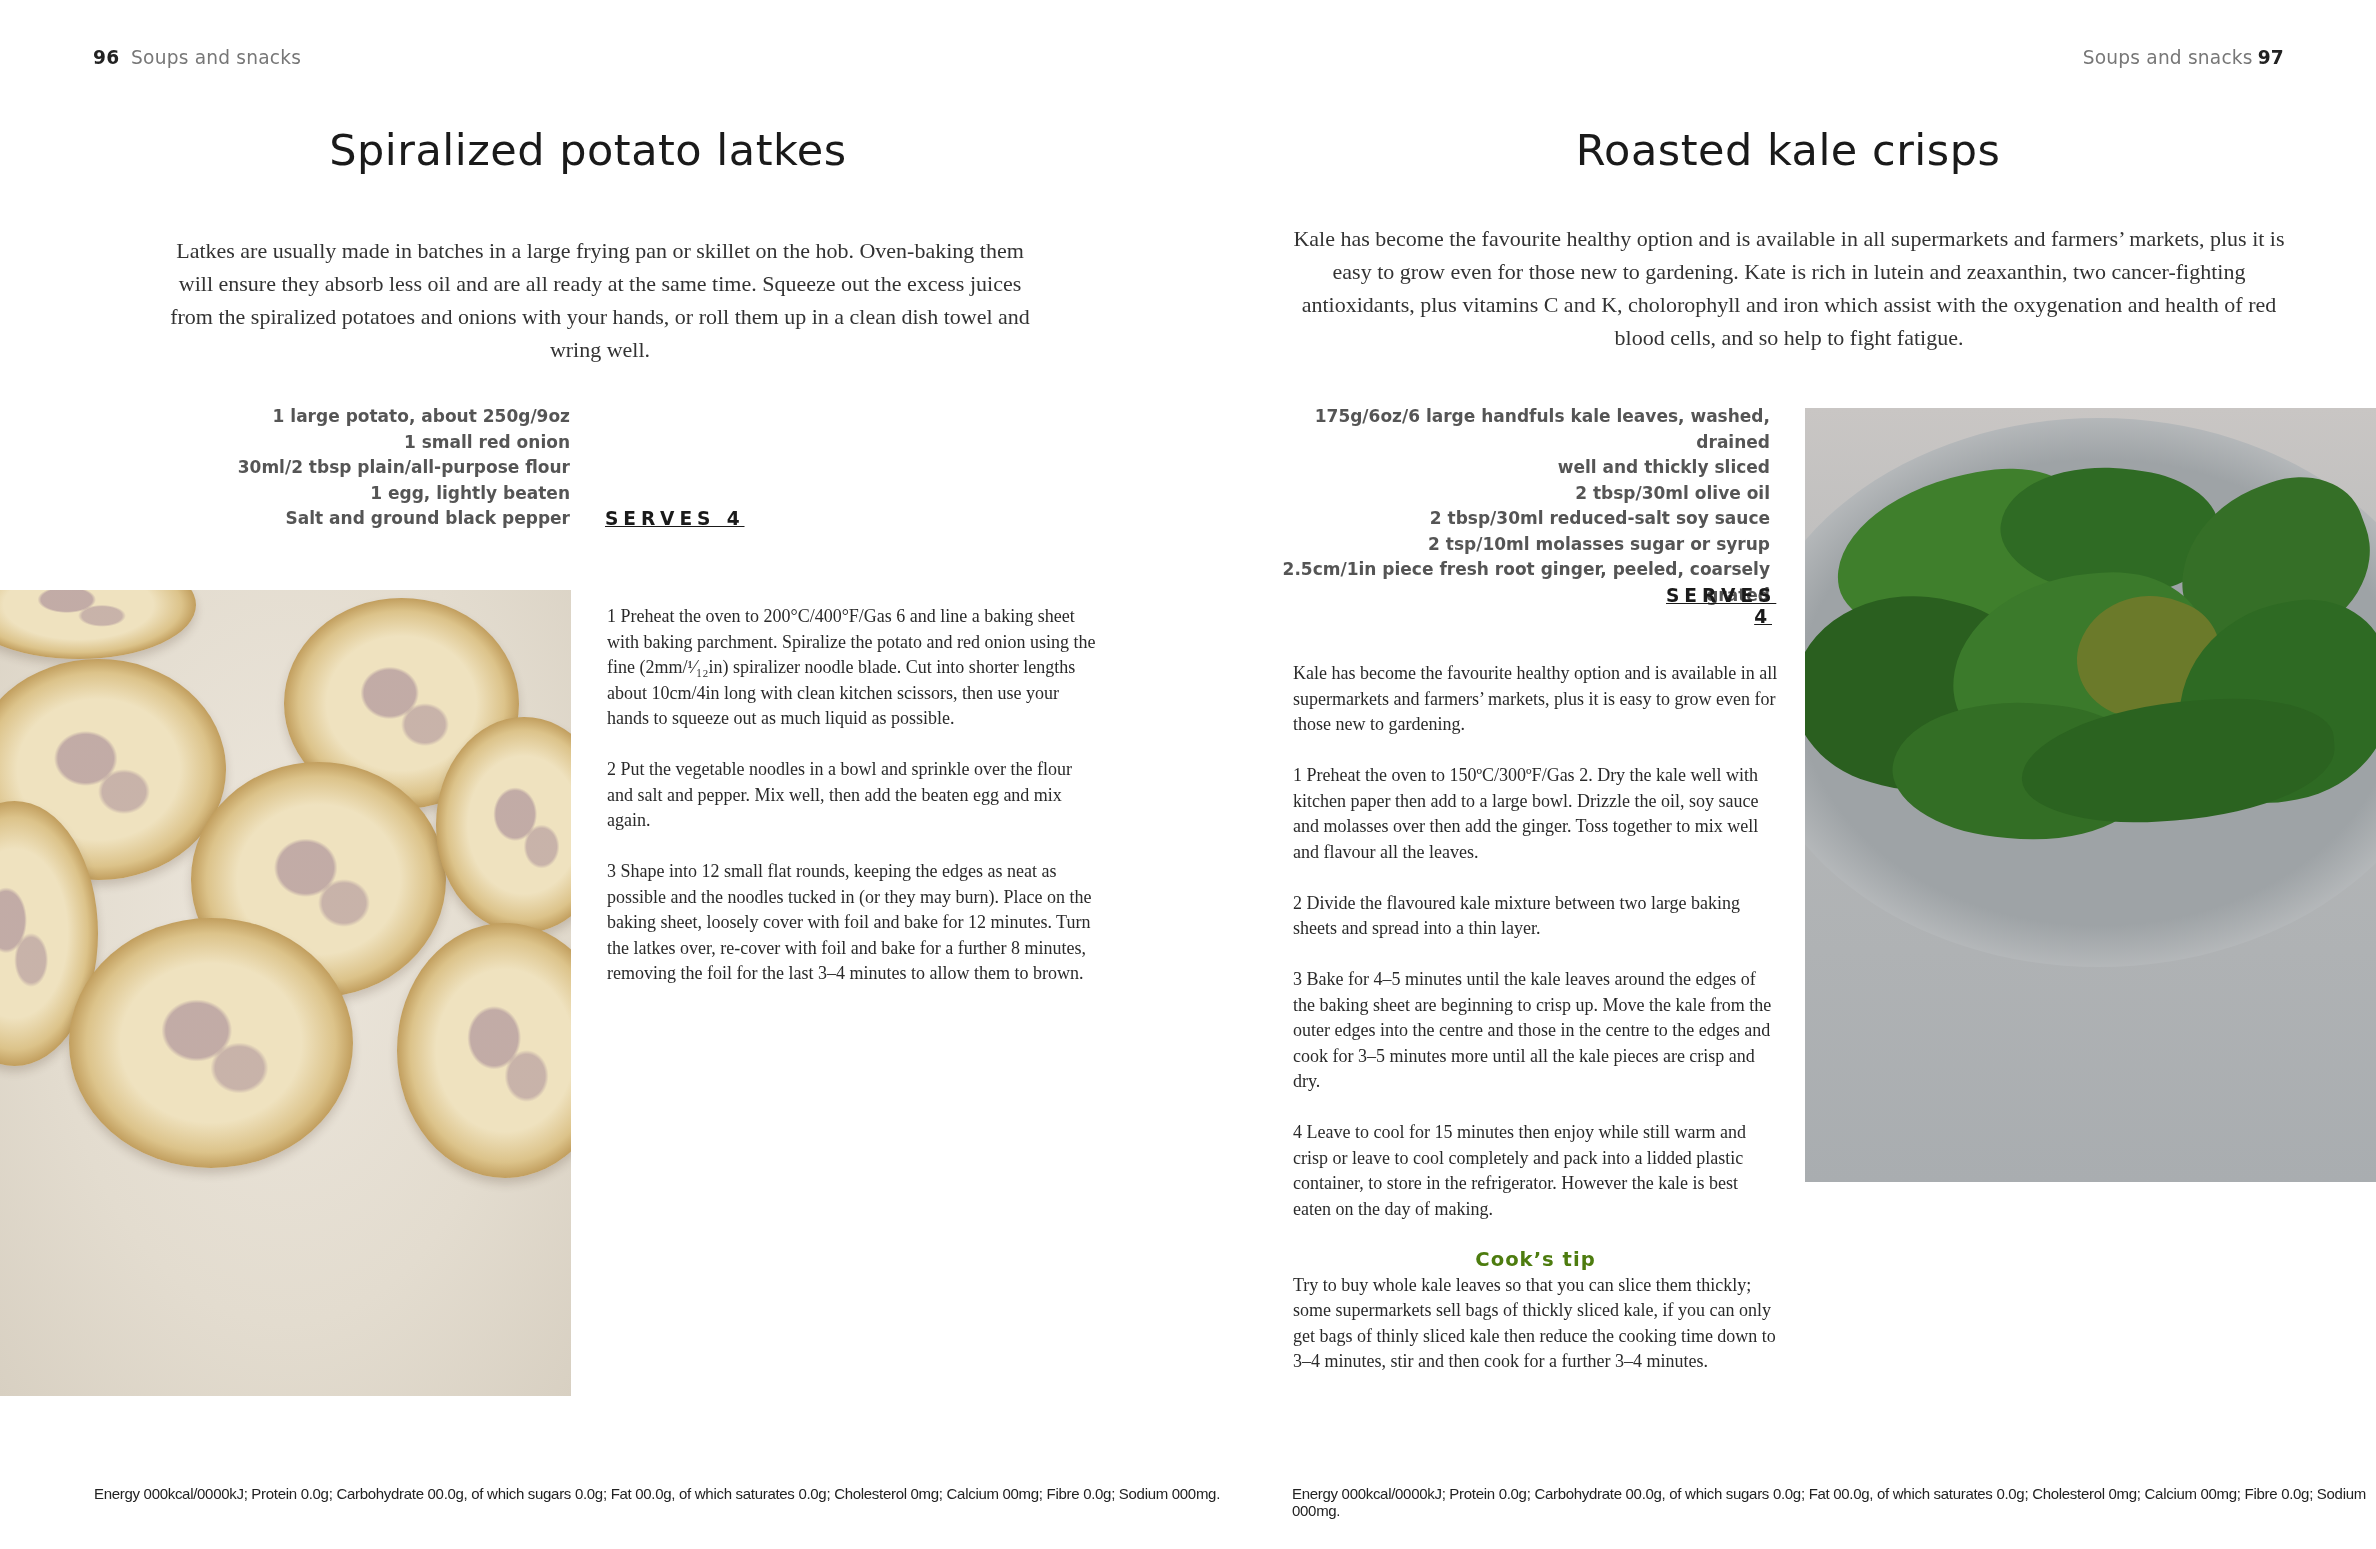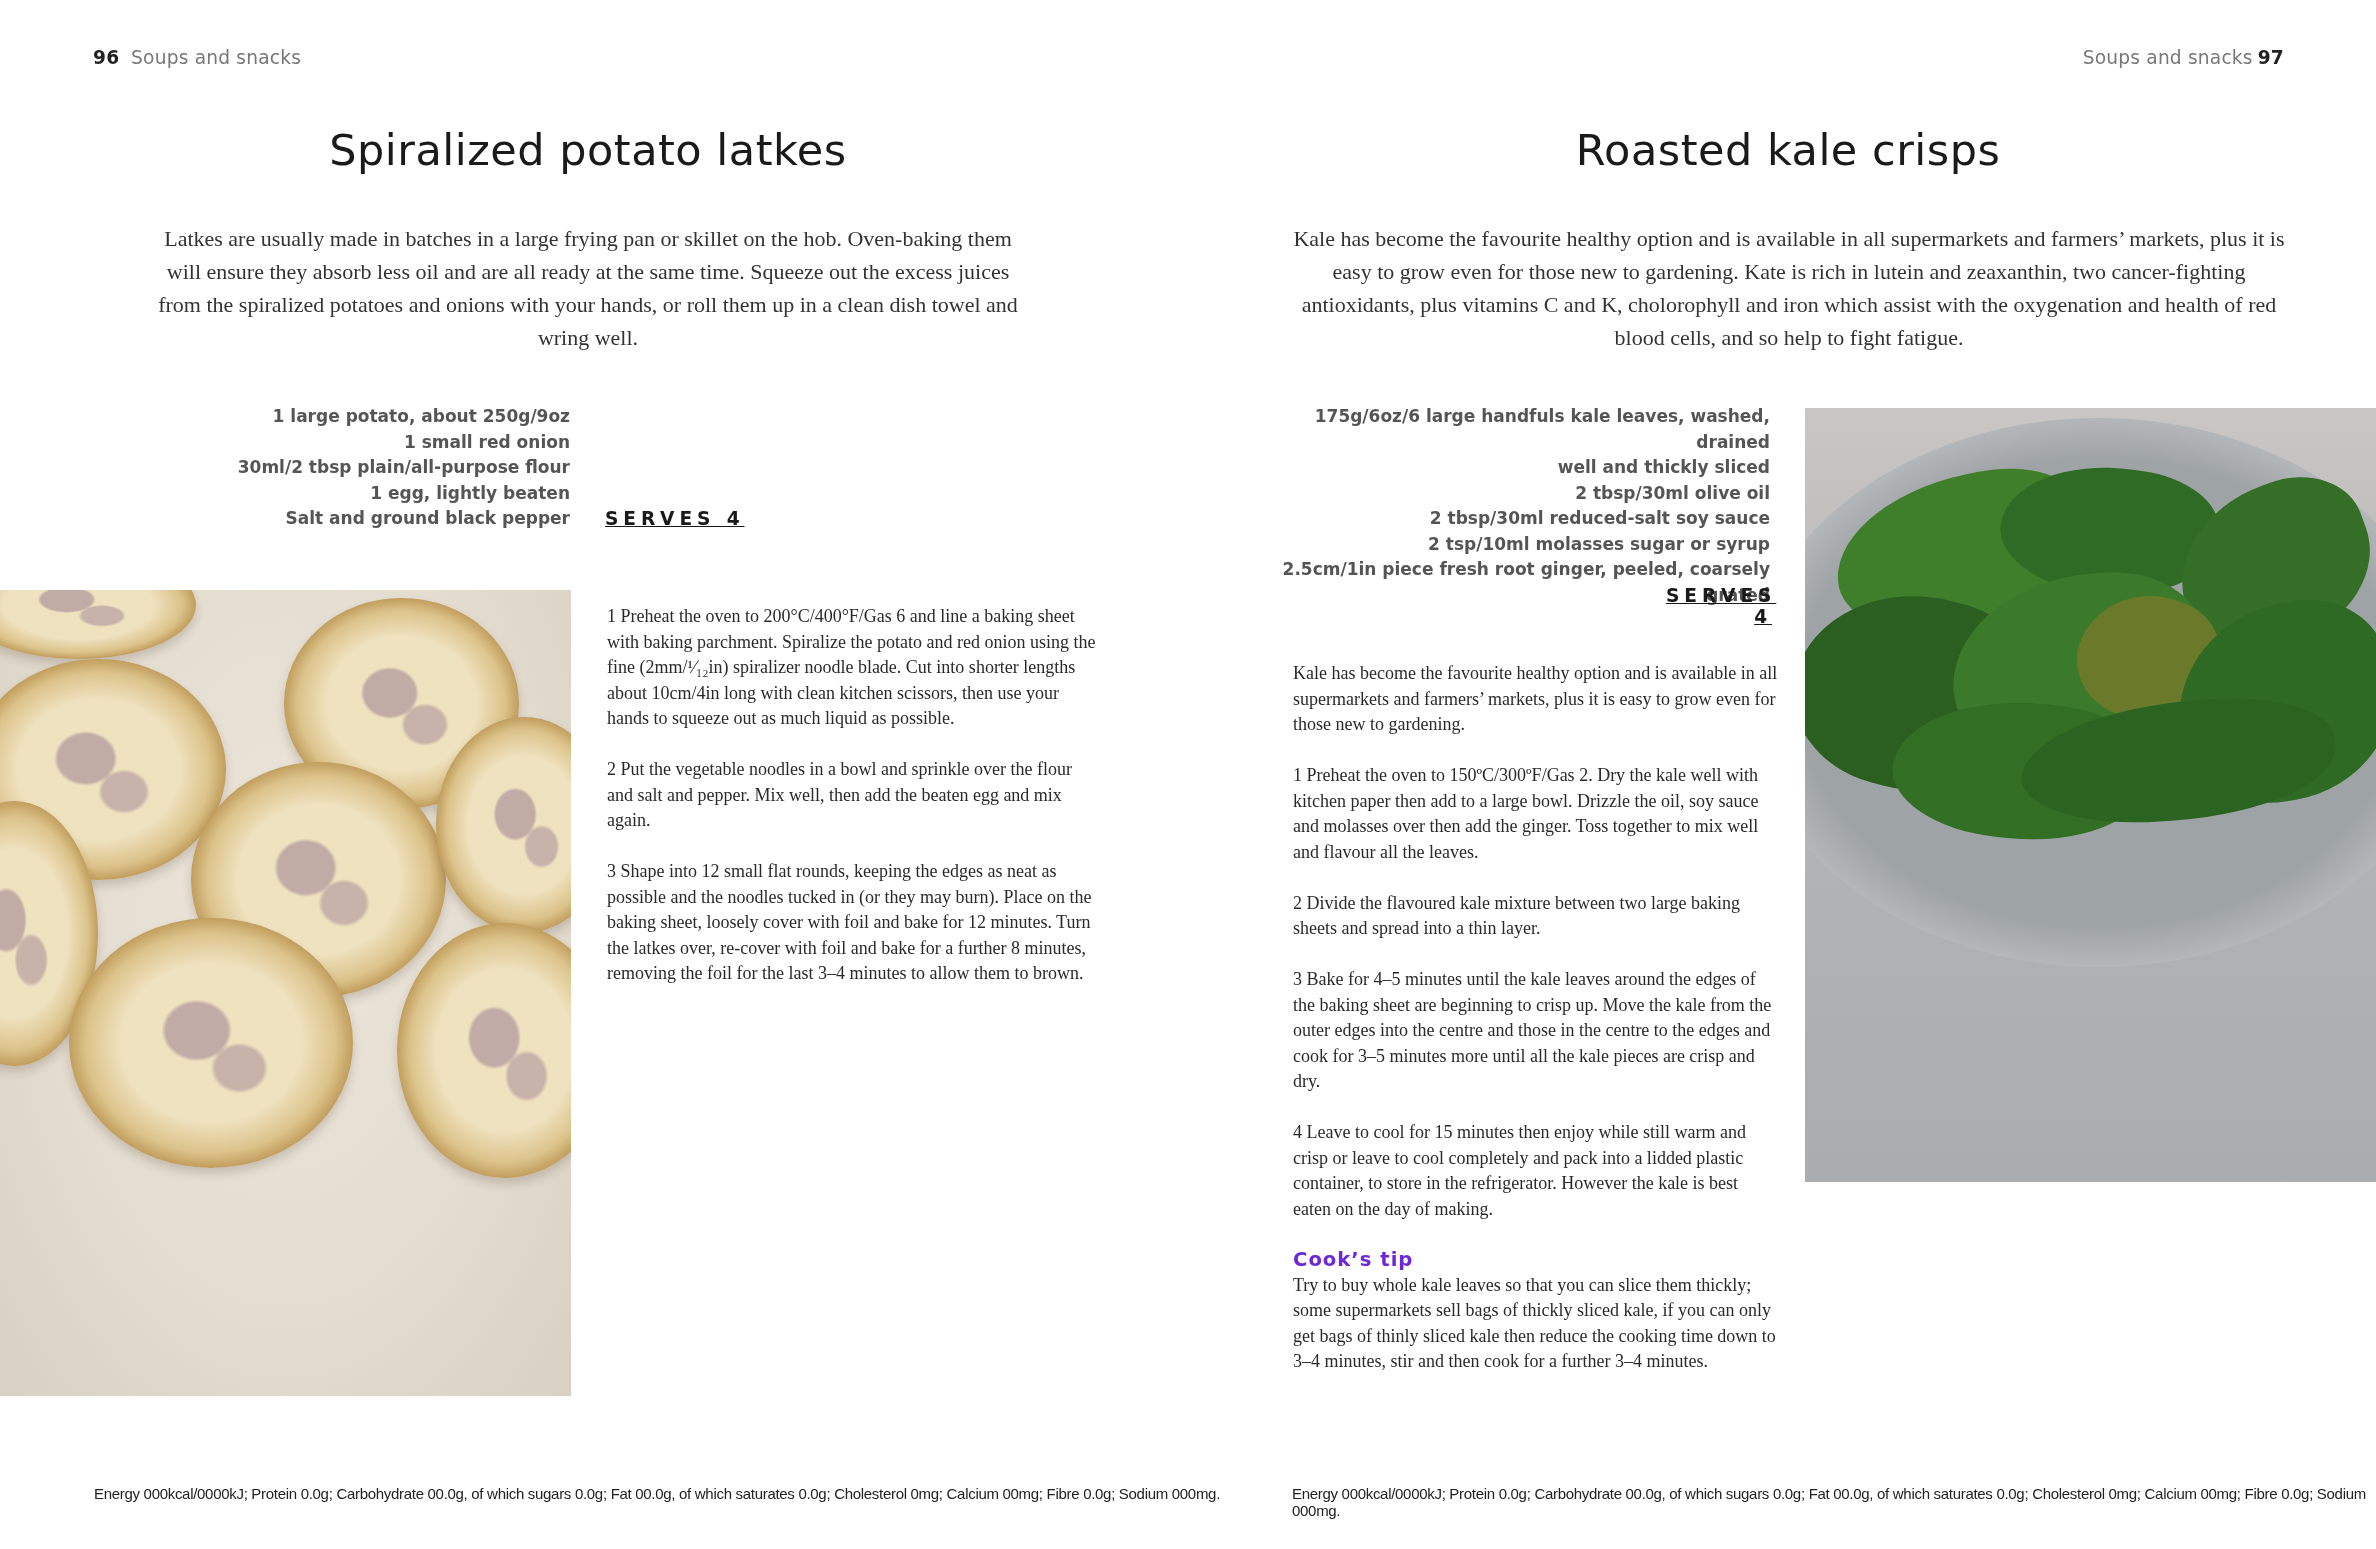--- a/index.html
+++ b/index.html
@@ -38,21 +38,21 @@
     .serves { font-size: 18.6px; font-weight: bold; color: #1a1a1a; letter-spacing: 4.9px; text-decoration: underline; }
     .serves-left { top: 508px; left: 605px; }
     .serves-right { top: 585px; left: 1666px; width: 106px; text-align: right; }
 
     
     .method { font-size: 18px; line-height: 25.5px; color: #2a2a2a; }
     .method p { margin: 0 0 25.5px 0; }
     .method-left { top: 604px; left: 607px; width: 490px; }
     .method-right { top: 661px; left: 1293px; width: 485px; }
 
-    .tip-title { font-size: 19.6px; font-weight: bold; color: #6d28d9; letter-spacing: 1px; margin: 0; line-height: 25.5px; }
+    .tip-title { font-size: 19.6px; font-weight: bold; color: #4d7c0f; letter-spacing: 1px; margin: 0; line-height: 25.5px; text-align: center; }
     .tip-body { margin: 0; }
     .tip { top: 1247px; left: 1293px; width: 485px; }
 
     
     .nutrition { font-size: 15px; color: #222; top: 1485px; font-family: "Liberation Sans", sans-serif; font-stretch: condensed; letter-spacing: -0.3px; }
     .nut-left { left: 94px; }
     .nut-right { left: 1292px; }
 
     
     .photo { overflow: hidden; }
@@ -81,21 +81,21 @@
 </head>
 <body>
 
 <div>
   <div class="abs folio folio-left sans">
     <span class="num">96</span><span>Soups and snacks</span>
   </div>
 
   <h1 class="abs title title-left sans" style="margin:0">Spiralized potato latkes</h1>
 
-  <p class="abs intro intro-left serif" style="margin:0">Latkes are usually made in batches in a large frying pan or skillet on the hob. Oven-baking them will ensure they absorb less oil and are all ready at the same time. Squeeze out the excess juices from the spiralized potatoes and onions with your hands, or roll them up in a clean dish towel and wring well.</p>
+  <p class="abs intro intro-left serif" style="margin:12px">Latkes are usually made in batches in a large frying pan or skillet on the hob. Oven-baking them will ensure they absorb less oil and are all ready at the same time. Squeeze out the excess juices from the spiralized potatoes and onions with your hands, or roll them up in a clean dish towel and wring well.</p>
 
   <ul class="abs ingredients ing-left sans">
     <li>1 large potato, about 250g/9oz</li>
     <li>1 small red onion</li>
     <li>30ml/2 tbsp plain/all-purpose flour</li>
     <li>1 egg, lightly beaten</li>
     <li>Salt and ground black pepper</li>
   </ul>
 
   <div class="abs serves serves-left sans">SERVES 4</div>

